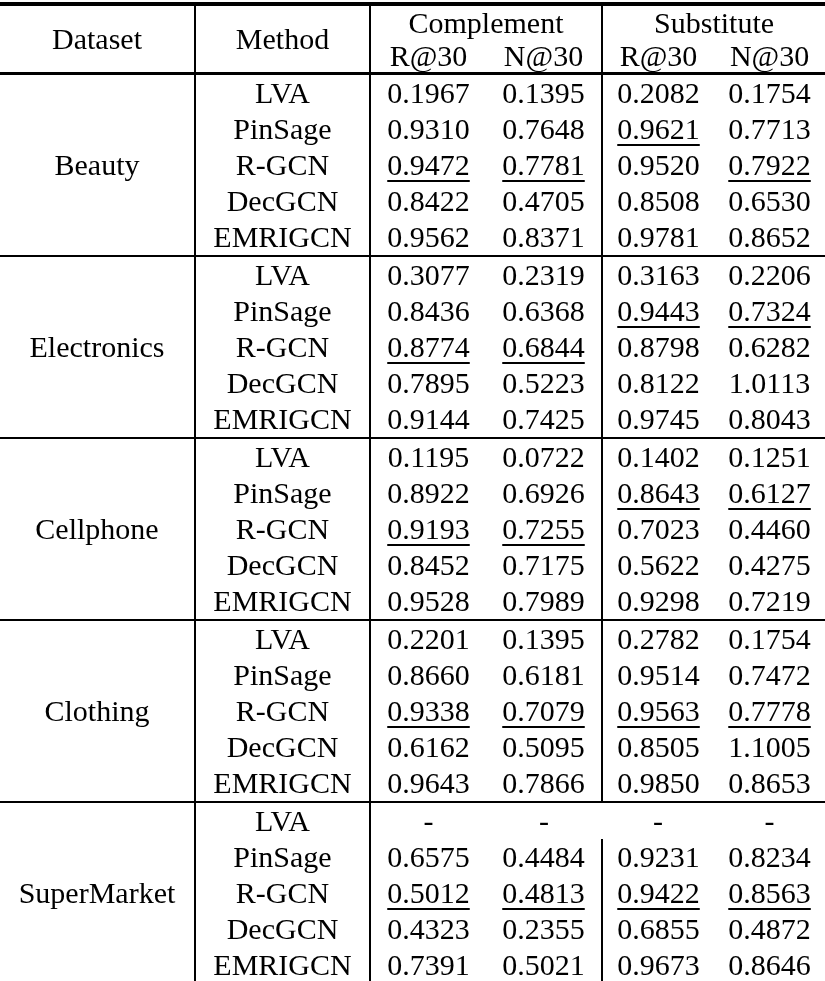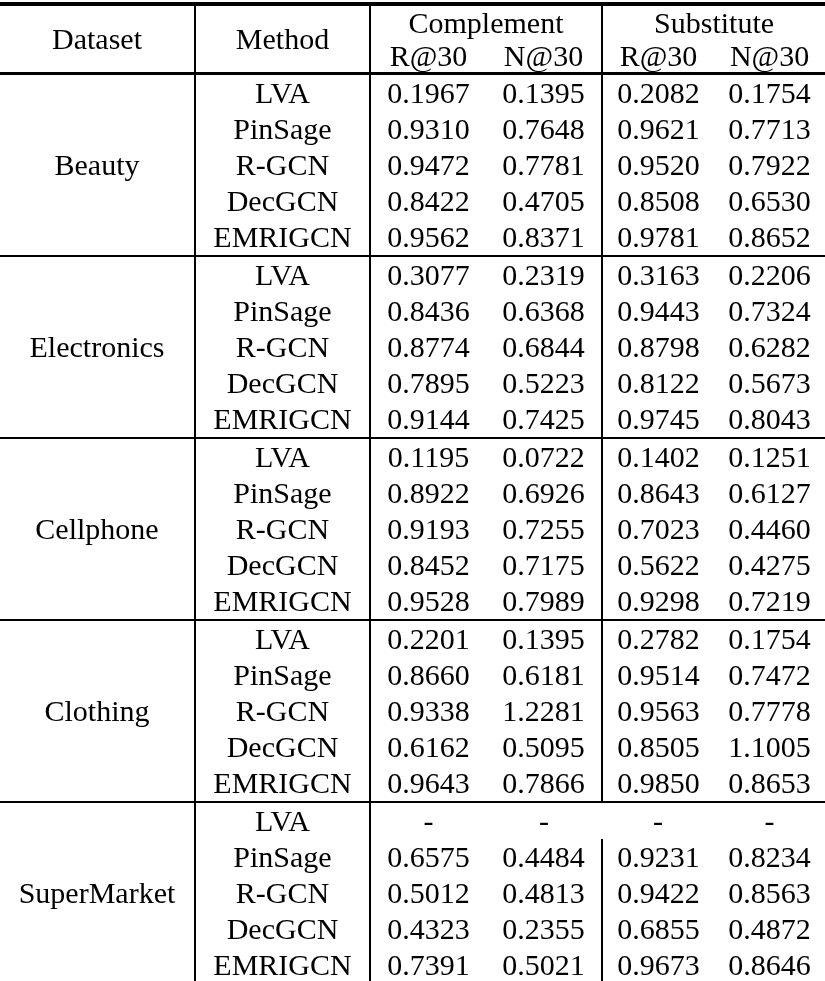--- a/index.html
+++ b/index.html
@@ -57,20 +57,21 @@
     height: 36px;
     line-height: 36px;
   }
   .vline {
     border-right: 2px solid #000;
   }
   .bold {
     font-weight: 700;
   }
   .underline {
+    text-decoration: underline;
     text-underline-offset: 5px;
     text-decoration-thickness: 2px;
   }
 </style>
 </head>
 <body>
 
 <table class="results">
   <colgroup>
     <col style="width:195px">
@@ -153,21 +154,21 @@
         <td class="metric underline">0.8774</td>
         <td class="metric underline vline">0.6844</td>
         <td class="metric">0.8798</td>
         <td class="metric">0.6282</td>
       </tr>
       <tr>
         <td class="method vline">DecGCN</td>
         <td class="metric">0.7895</td>
         <td class="metric vline">0.5223</td>
         <td class="metric">0.8122</td>
-        <td class="metric">0.5673</td>
+        <td class="metric">1.0113</td>
       </tr>
       <tr>
         <td class="method vline">EMRIGCN</td>
         <td class="metric bold">0.9144</td>
         <td class="metric bold vline">0.7425</td>
         <td class="metric bold">0.9745</td>
         <td class="metric bold">0.8043</td>
       </tr>
     </tbody>
     <tbody>
@@ -220,21 +221,21 @@
       <tr>
         <td class="method vline">PinSage</td>
         <td class="metric">0.8660</td>
         <td class="metric vline">0.6181</td>
         <td class="metric">0.9514</td>
         <td class="metric">0.7472</td>
       </tr>
       <tr>
         <td class="method vline">R-GCN</td>
         <td class="metric underline">0.9338</td>
-        <td class="metric underline vline">1.2281</td>
+        <td class="metric underline vline">0.7079</td>
         <td class="metric underline">0.9563</td>
         <td class="metric underline">0.7778</td>
       </tr>
       <tr>
         <td class="method vline">DecGCN</td>
         <td class="metric">0.6162</td>
         <td class="metric vline">0.5095</td>
         <td class="metric">0.8505</td>
         <td class="metric">1.1005</td>
       </tr>

